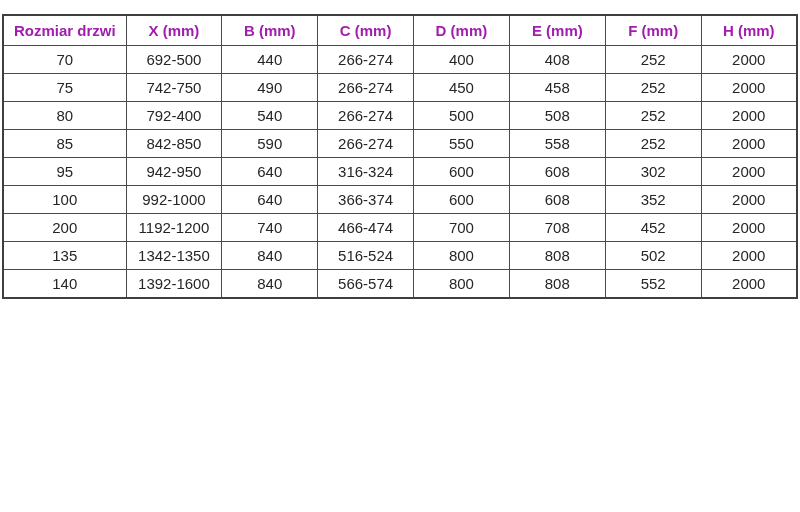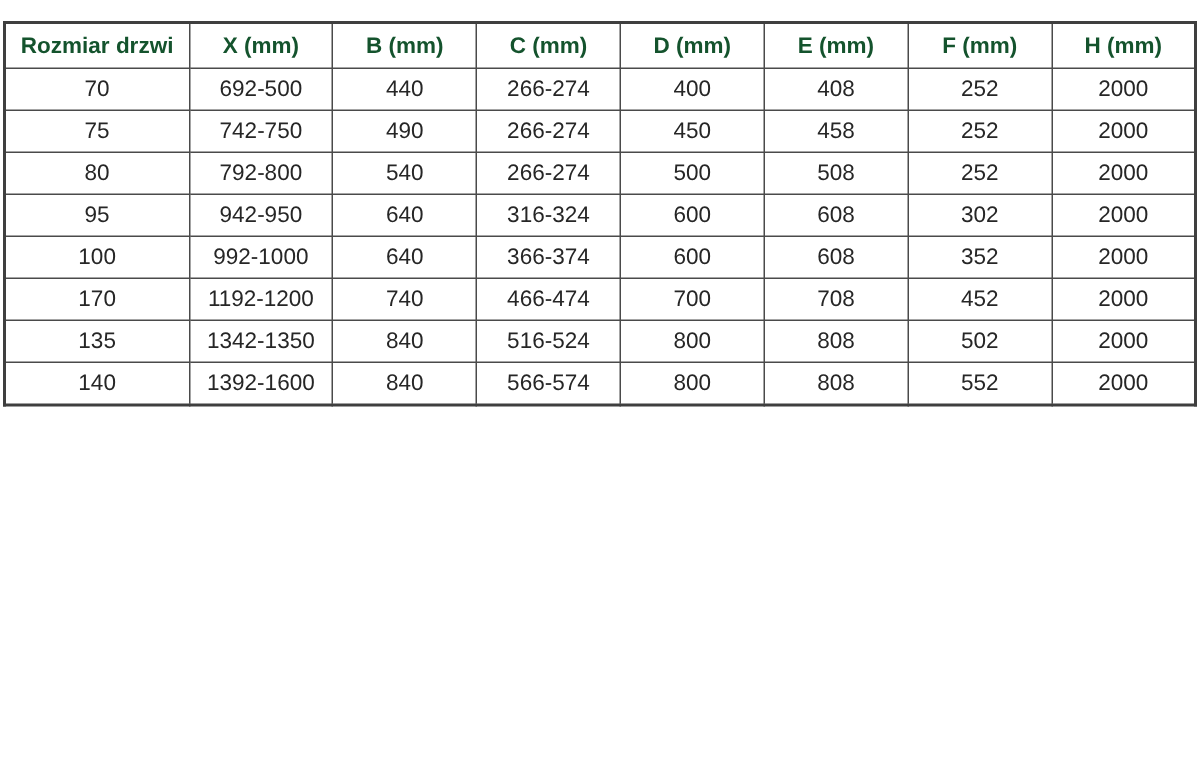--- a/index.html
+++ b/index.html
@@ -35,21 +35,21 @@
     vertical-align: middle;
     padding: 0;
     color: #1f1f1f;
     font-size: 15px;
     overflow: hidden;
     white-space: nowrap;
   }
   table.size-table thead th {
     height: 29px;
     font-weight: bold;
-    color: #14532d;
+    color: #a21caf;
   }
   table.size-table tbody td {
     height: 27px;
     font-weight: normal;
     color: #262626;
   }
 </style>
 </head>
 <body>
 
@@ -93,25 +93,35 @@
           <td>742-750</td>
           <td>490</td>
           <td>266-274</td>
           <td>450</td>
           <td>458</td>
           <td>252</td>
           <td>2000</td>
         </tr>
         <tr>
           <td>80</td>
-          <td>792-800</td>
+          <td>792-400</td>
           <td>540</td>
           <td>266-274</td>
           <td>500</td>
           <td>508</td>
+          <td>252</td>
+          <td>2000</td>
+        </tr>
+        <tr>
+          <td>85</td>
+          <td>842-850</td>
+          <td>590</td>
+          <td>266-274</td>
+          <td>550</td>
+          <td>558</td>
           <td>252</td>
           <td>2000</td>
         </tr>
         <tr>
           <td>95</td>
           <td>942-950</td>
           <td>640</td>
           <td>316-324</td>
           <td>600</td>
           <td>608</td>
@@ -122,21 +132,21 @@
           <td>100</td>
           <td>992-1000</td>
           <td>640</td>
           <td>366-374</td>
           <td>600</td>
           <td>608</td>
           <td>352</td>
           <td>2000</td>
         </tr>
         <tr>
-          <td>170</td>
+          <td>200</td>
           <td>1192-1200</td>
           <td>740</td>
           <td>466-474</td>
           <td>700</td>
           <td>708</td>
           <td>452</td>
           <td>2000</td>
         </tr>
         <tr>
           <td>135</td>

